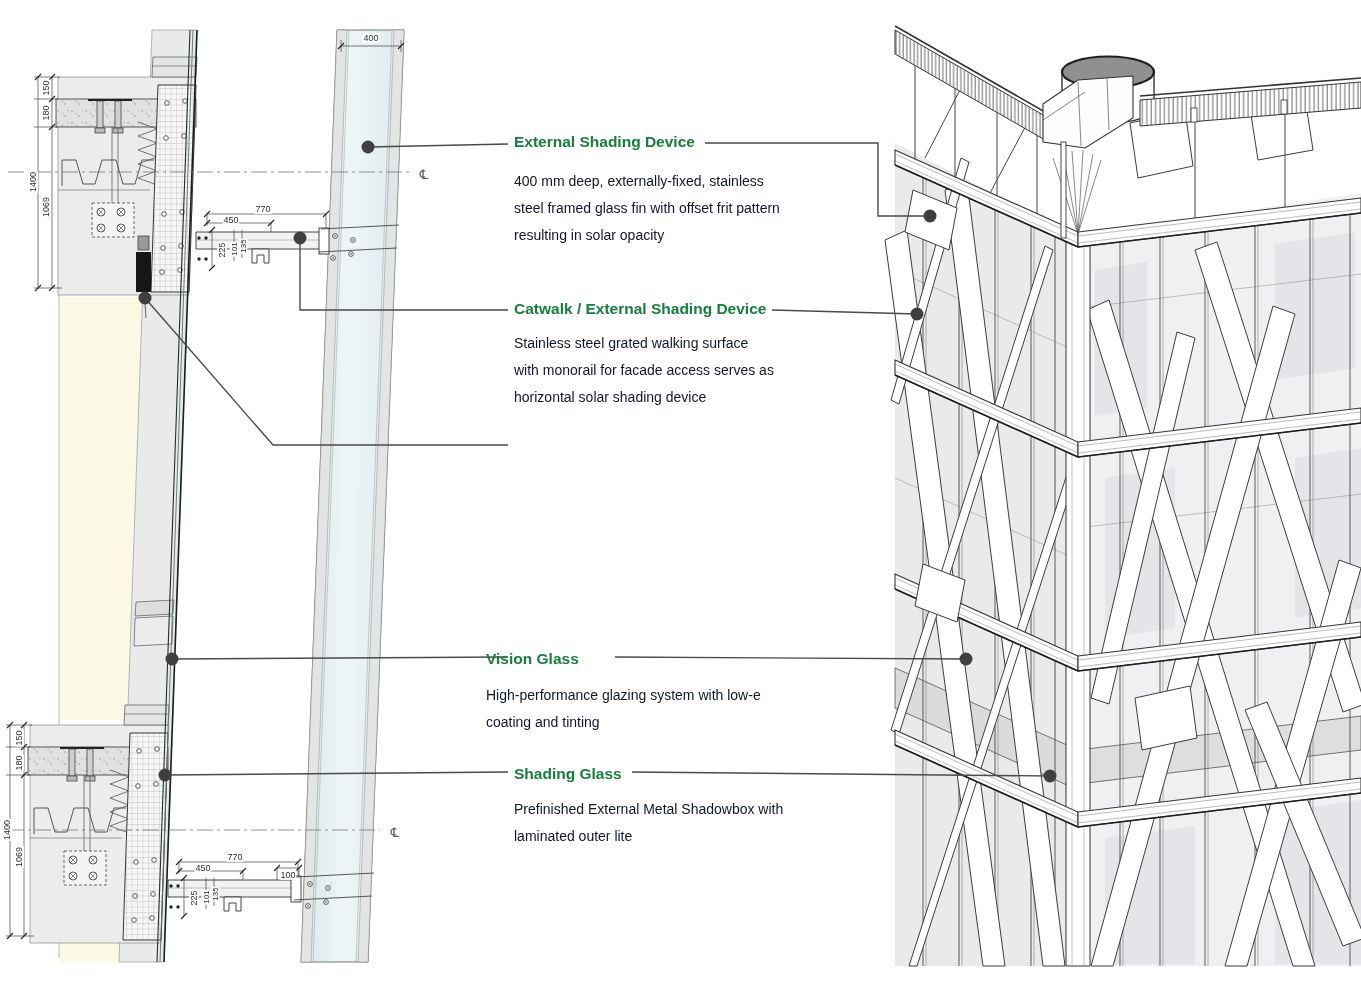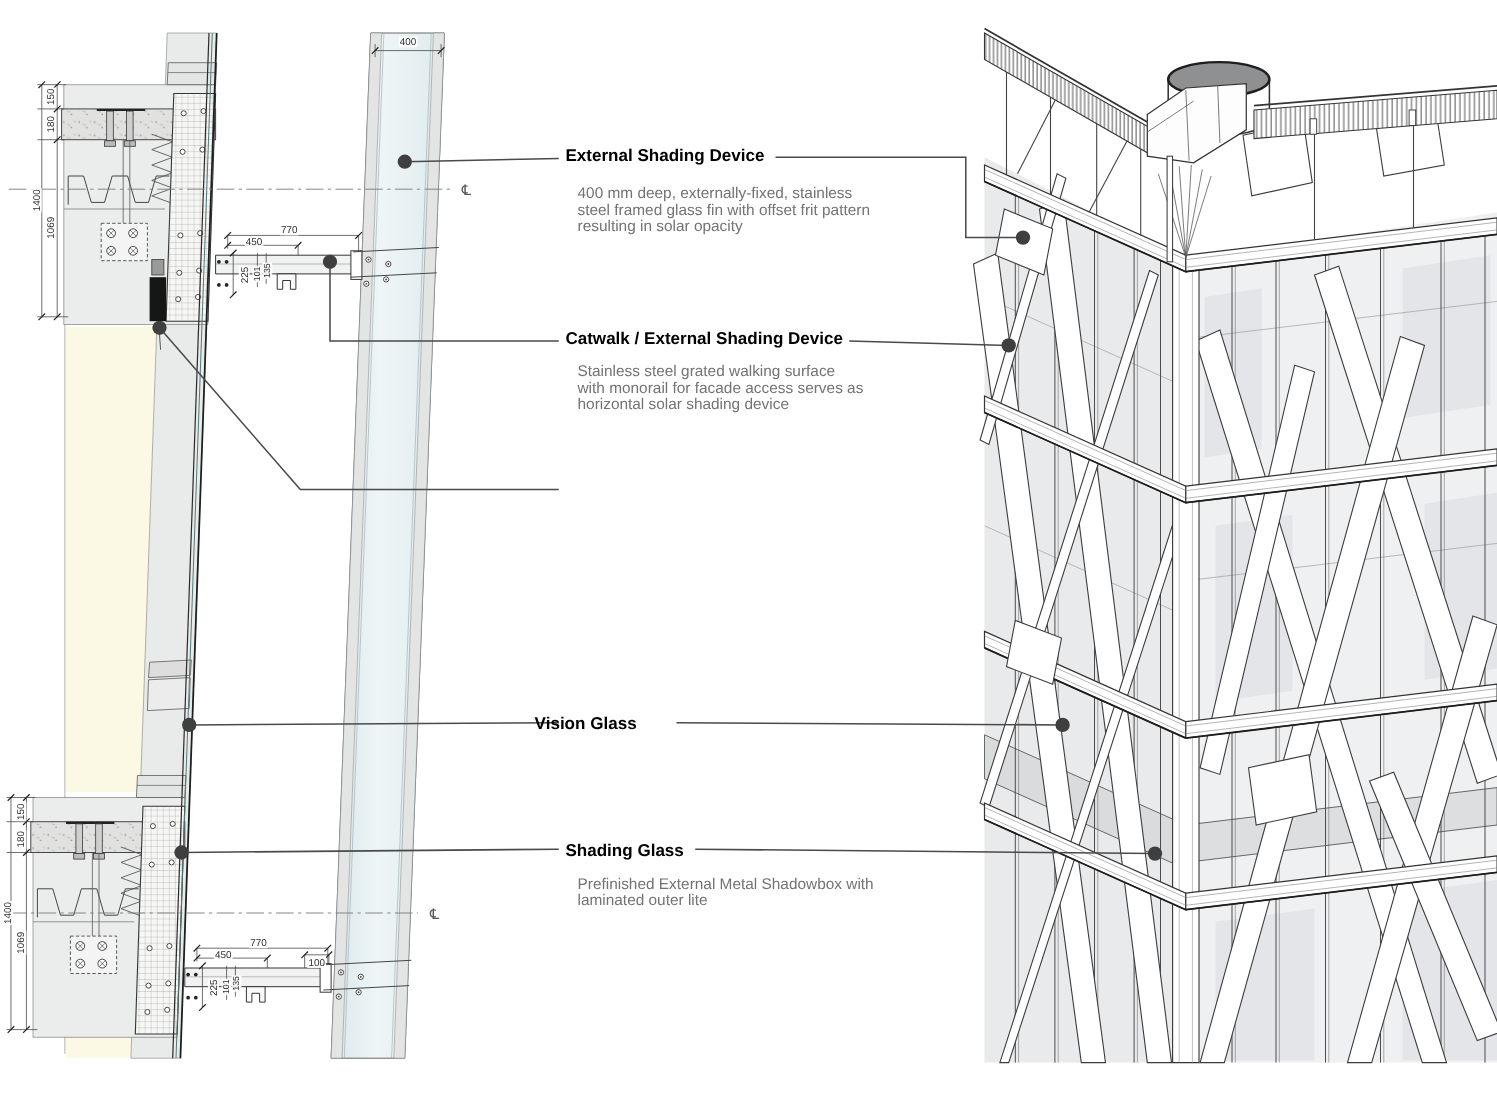--- a/index.html
+++ b/index.html
@@ -1,22 +1,22 @@
 <!DOCTYPE html>
 <html><head>
 <meta charset="utf-8">
 <style>
   html,body{margin:0;padding:0;background:#ffffff;}
   #canvas{position:relative;width:1361px;height:1000px;background:#ffffff;overflow:hidden;
           font-family:"Liberation Sans",sans-serif;}
   svg{position:absolute;left:0;top:0;}
   .ann{position:absolute;}
-  .ann-title{margin:0;font-size:15.5px;font-weight:700;color:#000000;white-space:nowrap;
+  .ann-title{margin:0;font-size:15.5px;font-weight:700;color:#15803d;white-space:nowrap;
              font-family:"Liberation Sans",sans-serif;}
-  .ann-desc{margin:11px;font-size:14px;line-height:15px;color:#737373;white-space:pre-line;
+  .ann-desc{margin:0;font-size:14px;line-height:27px;color:#0f172a;white-space:pre-line;
             font-family:"Liberation Sans",sans-serif;}
   .dim{position:absolute;font-size:9px;color:#2e2e2e;background:rgba(255,255,255,.88);
        padding:0 1px;transform:translate(-50%,-50%);white-space:nowrap;
        font-family:"Liberation Sans",sans-serif;}
   .dim.v{transform:translate(-50%,-50%) rotate(-90deg);}
   .dim.s{font-size:8px;}
   .cl{position:absolute;font-size:13px;color:#555;transform:translate(-50%,-50%);
       background:transparent;font-family:"DejaVu Sans",sans-serif;}
 </style>
 </head>
@@ -412,20 +412,22 @@
 resulting in solar opacity</p>
 </div>
 <div class="ann" style="left:514px;top:300px;">
   <h3 class="ann-title">Catwalk / External Shading Device</h3>
   <p class="ann-desc" style="margin-top:12px;">Stainless steel grated walking surface
 with monorail for facade access serves as
 horizontal solar shading device</p>
 </div>
 <div class="ann" style="left:486px;top:650px;">
   <h3 class="ann-title">Vision Glass</h3>
+  <p class="ann-desc" style="margin-top:14px;">High-performance glazing system with low-e
+coating and tinting</p>
 </div>
 <div class="ann" style="left:514px;top:765px;">
   <h3 class="ann-title">Shading Glass</h3>
   <p class="ann-desc" style="margin-top:13px;">Prefinished External Metal Shadowbox with
 laminated outer lite</p>
 </div>
 
 <span class="dim v" style="left:46px;top:88px;">150</span>
 <span class="dim v" style="left:46px;top:113px;">180</span>
 <span class="dim v" style="left:33px;top:182px;">1400</span>

